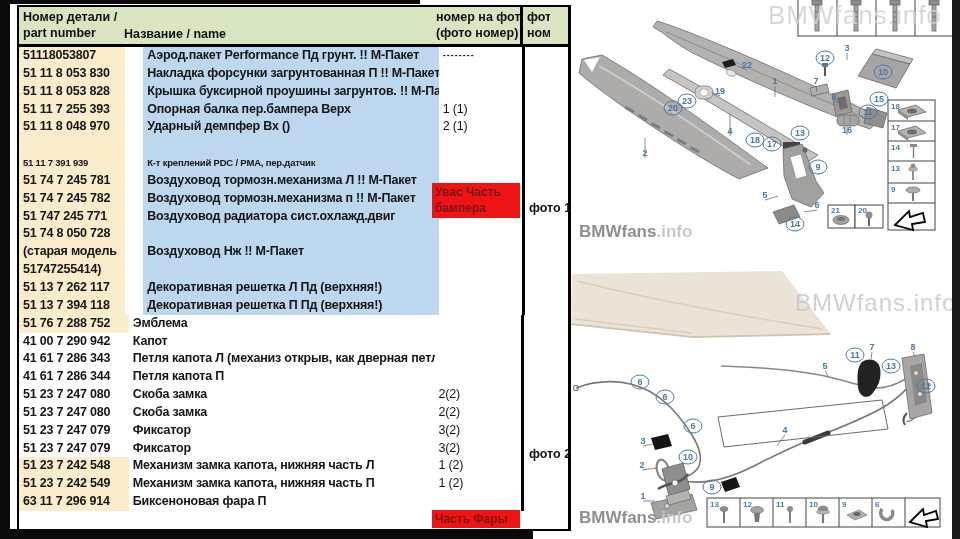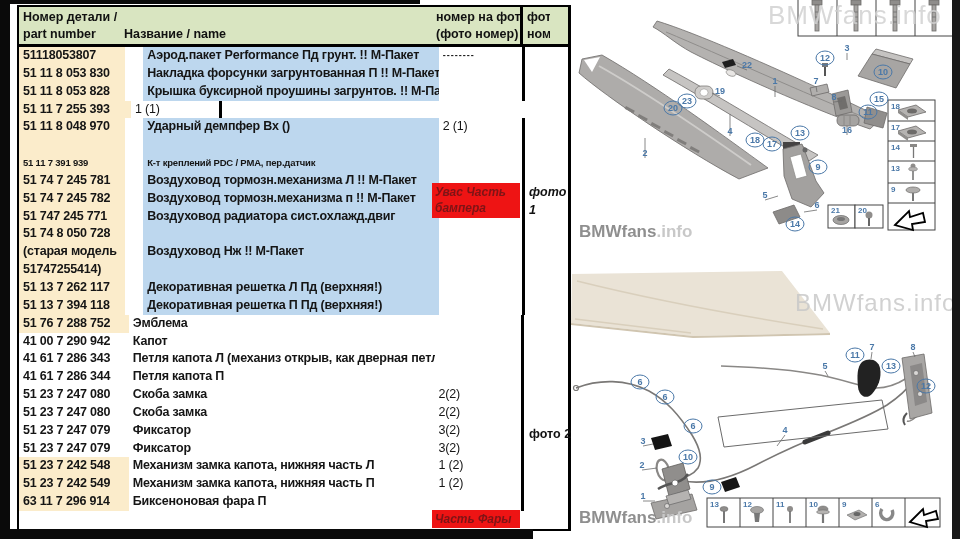--- a/index.html
+++ b/index.html
@@ -11,40 +11,40 @@
   #bar-right{left:952px;top:0;width:8px;height:539px;background:#181818;}
   #bar-bottom{left:0;top:529px;width:533px;height:10px;}
 
   #parts-table{position:absolute;left:17px;top:5px;width:554px;height:526px;
     box-sizing:border-box;border:2px solid #000;border-right-width:3px;
     background:#fff;z-index:3;}
   #thead{display:flex;height:37px;border-bottom:3px solid #000;
     background:var(--header_bg);}
   #thead .hc{box-sizing:border-box;padding:2px 0 2px 4px;font-size:12.5px;
     font-weight:600;line-height:1.3;color:#111;display:flex;
-    flex-direction:column;justify-content:center;white-space:nowrap;overflow:hidden;}
+    flex-direction:column;justify-content:flex-start;white-space:nowrap;overflow:hidden;}
   #thead .h-name{justify-content:flex-end;}
   .w-part{width:101px;} .w-name{width:312px;} .w-num{width:88px;}
   .w-div{width:3px;background:#000;} .w-photo{width:27px;}
   #tbody{position:relative;}
   .trow{display:flex;height:17.85px;}
   .cell{box-sizing:border-box;padding-left:4px;font-size:12.5px;font-weight:600;
     color:#151515;white-space:nowrap;overflow:hidden;line-height:17.85px;
     letter-spacing:-0.2px;}
   .cell.part{width:112px;} .cell.name{width:312px;}
   .cell.num{width:88px;font-weight:500;}
   .cell.photo{width:45px;}
   .vdiv{width:3px;background:#000;}
   .cream{background:var(--part_bg);} .blue{background:var(--name_bg);margin-left:18px;}
   .trow.small .cell{font-size:9.5px;}
   .trow.italic .cell{font-style:italic;font-size:10.5px;}
   .num.dashes{font-size:9px;letter-spacing:1px;font-weight:700;}
   .overlay{position:absolute;z-index:4;}
   .redcell{background:var(--red_bg);color:var(--red_text);font-size:12px;
-    font-weight:700;line-height:1.3;padding:2px 0 16px 3px;box-sizing:border-box;font-style:italic;}
+    font-weight:700;line-height:1.3;padding:2px 0 16px 3px;box-sizing:border-box;}
   .fotolabel{font-size:12.5px;font-weight:600;color:#111;line-height:18px;
     padding-left:3px;}
 
   .dia{position:absolute;left:571px;background:#fff;z-index:1;}
   #dia1{top:0;} #dia2{top:263px;}
   .cnum{font:bold 9px "Liberation Sans",sans-serif;fill:var(--callout);text-anchor:middle;}
   .boxnum{font:bold 8px "Liberation Sans",sans-serif;fill:var(--callout);}
   .cring{fill:none;stroke:var(--callout);stroke-width:1;}
   .leader{stroke:#6b6b6b;stroke-width:0.8;}
   .wm{fill:#d2d2d2;opacity:.85;font:500 26px "Liberation Sans",sans-serif;letter-spacing:1px;}
@@ -99,20 +99,21 @@
       </div>
       <div class="trow">
         <div class="cell part cream">51 11 8 053 828</div>
         <div class="cell name blue">Крышка буксирной проушины загрунтов. !! М-Пакеь</div>
         <div class="cell num"></div>
         <div class="vdiv"></div>
         <div class="cell photo"></div>
       </div>
       <div class="trow">
         <div class="cell part cream">51 11 7 255 393</div>
+        <div class="cell name blue">Опорная балка пер.бампера Верх</div>
         <div class="cell num">1 (1)</div>
         <div class="vdiv"></div>
         <div class="cell photo"></div>
       </div>
       <div class="trow">
         <div class="cell part cream">51 11 8 048 970</div>
         <div class="cell name blue">Ударный демпфер Вх ()</div>
         <div class="cell num">2 (1)</div>
         <div class="vdiv"></div>
         <div class="cell photo"></div>
@@ -266,22 +267,22 @@
       </div>
     </div>
 
   <div class="overlay redcell" style="left:413px;top:176px;width:88px;height:35px;">
     <div>Увас Часть</div>
     <div>бампера</div>
   </div>
   <div class="overlay redcell" style="left:413px;top:503px;width:88px;height:18px;">
     <div>Часть Фары</div>
   </div>
-  <div class="overlay fotolabel" style="left:507px;top:176px;width:44px;height:18px;font-style:italic;">фото 1</div>
-  <div class="overlay fotolabel" style="left:507px;top:418px;width:44px;height:18px;">фото 2</div>
+  <div class="overlay fotolabel" style="left:507px;top:192px;width:44px;height:18px;">фото 1</div>
+  <div class="overlay fotolabel" style="left:507px;top:438px;width:44px;height:18px;">фото 2</div>
 </div>
 
 <svg id="dia1" class="dia" width="381" height="263" viewBox="0 0 381 263">
 
   <g>
     <rect x="227" y="-4" width="157" height="40" class="frame"></rect>
     <line x1="266" y1="-4" x2="266" y2="36" class="divln"></line>
     <line x1="305" y1="-4" x2="305" y2="36" class="divln"></line>
     <line x1="344" y1="-4" x2="344" y2="36" class="divln"></line>
     <g>

